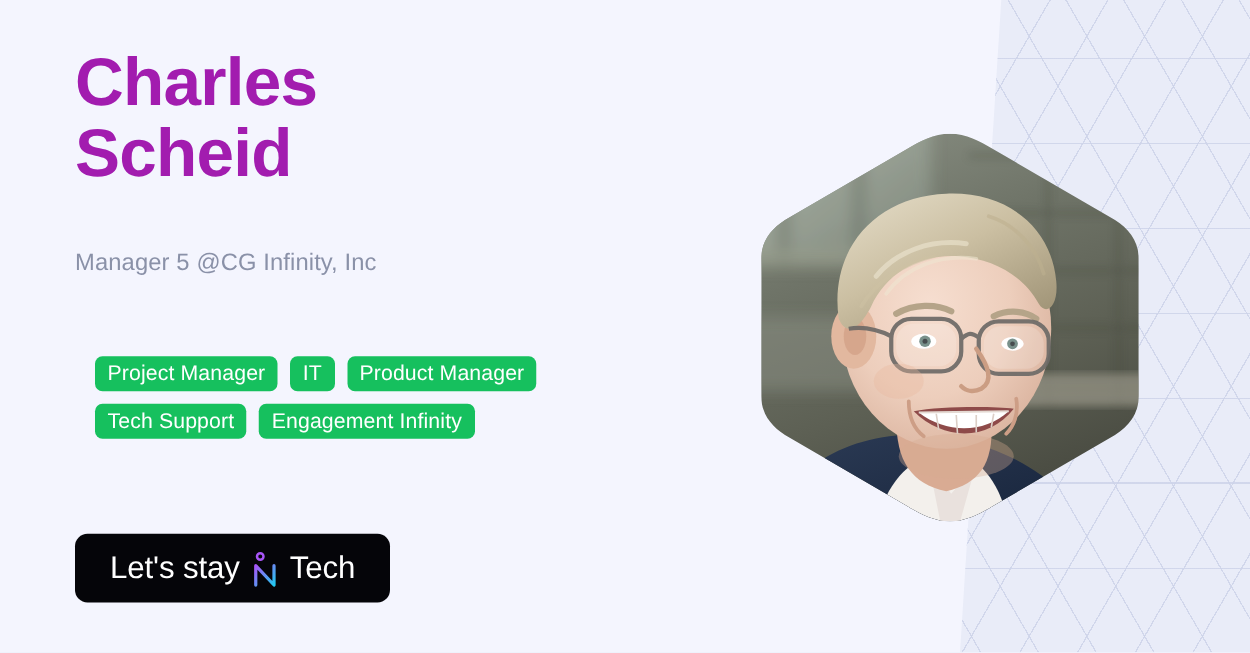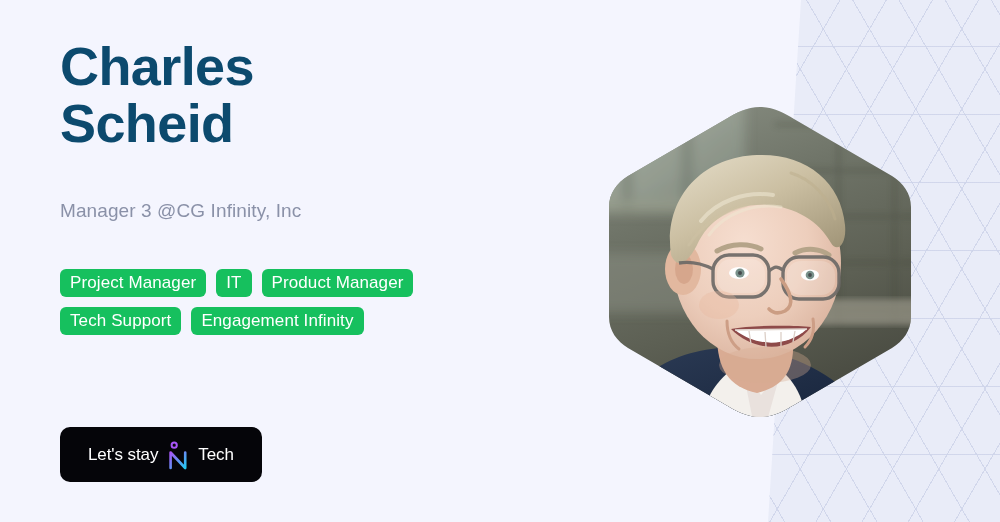--- a/index.html
+++ b/index.html
@@ -56,21 +56,21 @@
   .person-name {
     position: absolute;
     left: 60px;
     top: 38px;
     width: 520px;
     margin: 0;
     font-size: 54px;
     line-height: 57px;
     font-weight: 700;
     letter-spacing: -0.6px;
-    color: #0c4a6e;
+    color: #a21caf;
     white-space: pre-line;
   }
 
   .person-headline {
     position: absolute;
     left: 60px;
     top: 198px;
     margin: 0;
     font-size: 19px;
     line-height: 26px;
@@ -82,21 +82,21 @@
   .tag-list {
     position: absolute;
     left: 60px;
     top: 269px;
     width: 480px;
     display: flex;
     flex-wrap: wrap;
     gap: 10px;
     align-content: flex-start;
     padding: 0;
-    margin: 0;
+    margin: 16px;
     list-style: none;
   }
 
   .tag {
     display: inline-flex;
     align-items: center;
     height: 28px;
     padding: 0 10px;
     border-radius: 6px;
     background: #16c05e;
@@ -117,21 +117,21 @@
     height: 55px;
     padding: 0 28px;
     display: inline-flex;
     align-items: center;
     gap: 9px;
     border: none;
     border-radius: 10px;
     background: #050509;
     color: #ffffff;
     font-family: "Liberation Sans", sans-serif;
-    font-size: 17px;
+    font-size: 25px;
     font-weight: 500;
     letter-spacing: -0.1px;
     cursor: pointer;
   }
   .cta-label-pre, .cta-label-post { display: inline-block; }
   .intch-logo {
     display: inline-block;
     width: 24px;
     height: 30px;
     margin: 0 -1px;
@@ -291,21 +291,21 @@
         <ellipse cx="114" cy="202" rx="20" ry="14" fill="#e9b79e" opacity="0.35"></ellipse>
       </g>
     </svg>
   </div>
 
   <div class="content">
 
     <h1 class="person-name"><span>Charles</span>
 <span>Scheid</span></h1>
 
-    <p class="person-headline">Manager 3 @CG Infinity, Inc</p>
+    <p class="person-headline">Manager 5 @CG Infinity, Inc</p>
 
     <ul class="tag-list">
       <li class="tag">Project Manager</li>
       <li class="tag">IT</li>
       <li class="tag">Product Manager</li>
       <li class="tag">Tech Support</li>
       <li class="tag">Engagement Infinity</li>
     </ul>
 
     <button class="cta-button">

